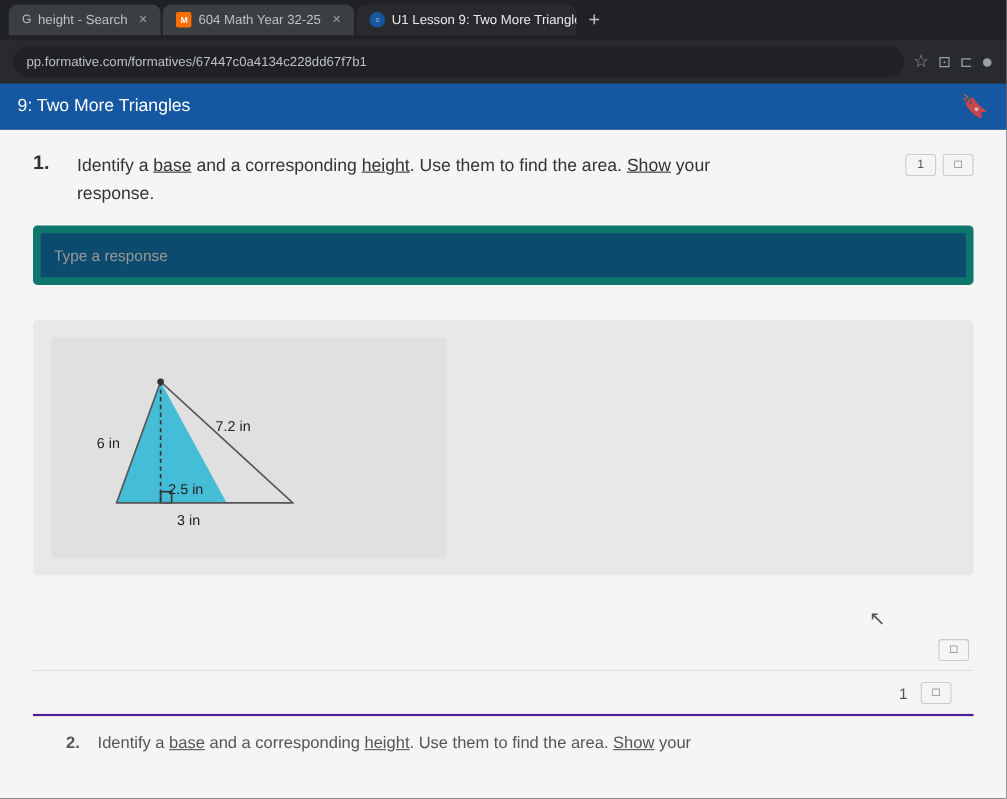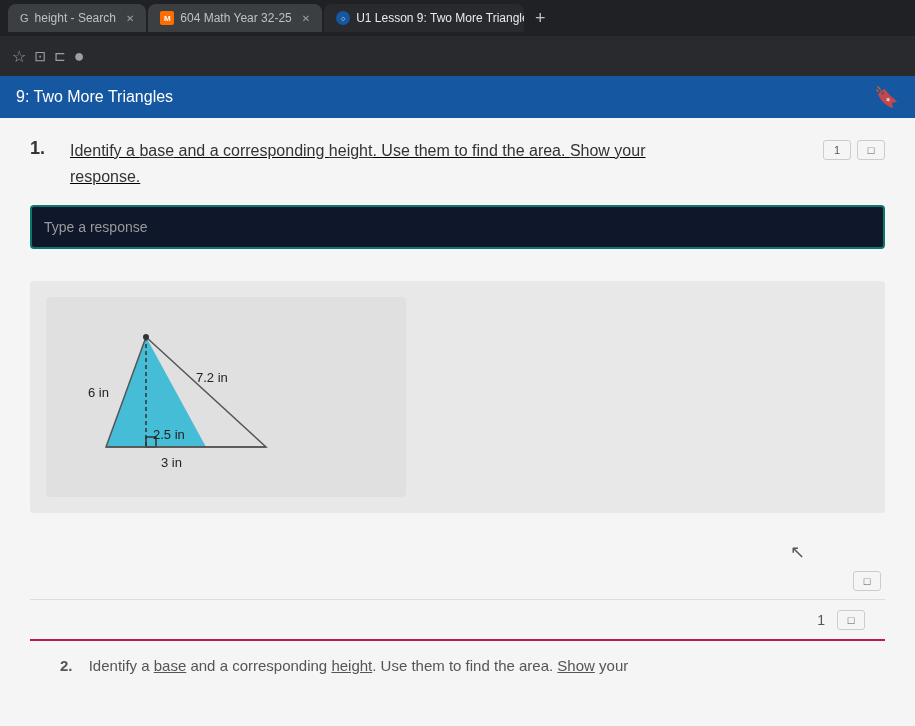--- a/index.html
+++ b/index.html
@@ -149,29 +149,29 @@
       background: #f5f5f5;
       display: flex;
       align-items: center;
       justify-content: center;
       font-size: 11px;
       color: #555;
       cursor: pointer;
     }
 
     .response-box {
-      border: 2px solid #0f766e;
+      border: 7px solid #0f766e;
       border-radius: 4px;
       padding: 12px;
       margin-bottom: 16px;
       color: #999;
       font-size: 14px;
       min-height: 40px;
       cursor: text;
-      background: #0f172a;
+      background: #0c4a6e;
     }
 
     .diagram-container {
       background: #e8e8e8;
       border-radius: 4px;
       padding: 16px;
       display: flex;
       justify-content: flex-start;
       align-items: center;
       margin-bottom: 16px;
@@ -200,21 +200,21 @@
     .page-indicator {
       font-size: 14px;
       color: #555;
     }
 
     .next-question {
       background: #f5f5f5;
       padding: 16px 30px;
       color: #555;
       font-size: 15px;
-      border-top: 2px solid #be185d;
+      border-top: 2px solid #4c1d95;
     }
 
     .tab-icon {
       width: 14px;
       height: 14px;
       background: #4285f4;
       border-radius: 2px;
       display: inline-flex;
       align-items: center;
       justify-content: center;
@@ -258,20 +258,23 @@
       <span class="tab-icon blue-circle" style="font-size:7px;">○</span>
       <span>U1 Lesson 9: Two More Triangles</span>
 
     </div>
     <div class="tab-new">
       <span>+</span>
     </div>
   </div>
 
   <div class="address-bar-row">
+    <div class="address-bar">
+      <span>pp.formative.com/formatives/67447c0a4134c228dd67f7b1</span>
+    </div>
     <div class="browser-actions">
       <span class="star-icon">☆</span>
       <span style="font-size:14px; color:#9aa0a6;">⊡</span>
       <span style="font-size:14px; color:#9aa0a6;">⊏</span>
       <span style="font-size:18px; color:#9aa0a6;">●</span>
     </div>
   </div>
 
   <div class="lesson-header">
     <span>9: Two More Triangles</span>
@@ -279,21 +282,21 @@
       <span style="font-size:20px; color:white; opacity:0.8;">🔖</span>
     </div>
   </div>
 
   <div class="content-area">
 
     <div style="display:flex; align-items:flex-start; gap:16px; margin-bottom:12px;">
       <div style="display:flex; gap:16px; flex:1; flex-direction:column;">
         <div style="display:flex; align-items:flex-start; gap:16px;">
           <span class="question-number">1.</span>
-          <div style="flex:1;text-decoration:underline;">
+          <div style="flex:1;">
             <div class="question-text">
               <span>Identify a </span><span class="underline-word">base</span><span> and a corresponding </span><span class="underline-word">height</span><span>. Use them to find the area. </span><span class="underline-word">Show</span><span> your</span>
               <br>
               <span>response.</span>
             </div>
           </div>
           <div style="display:flex; gap:6px; align-items:center; margin-top:2px;">
             <div class="control-btn">
               <span>1</span>
             </div>

